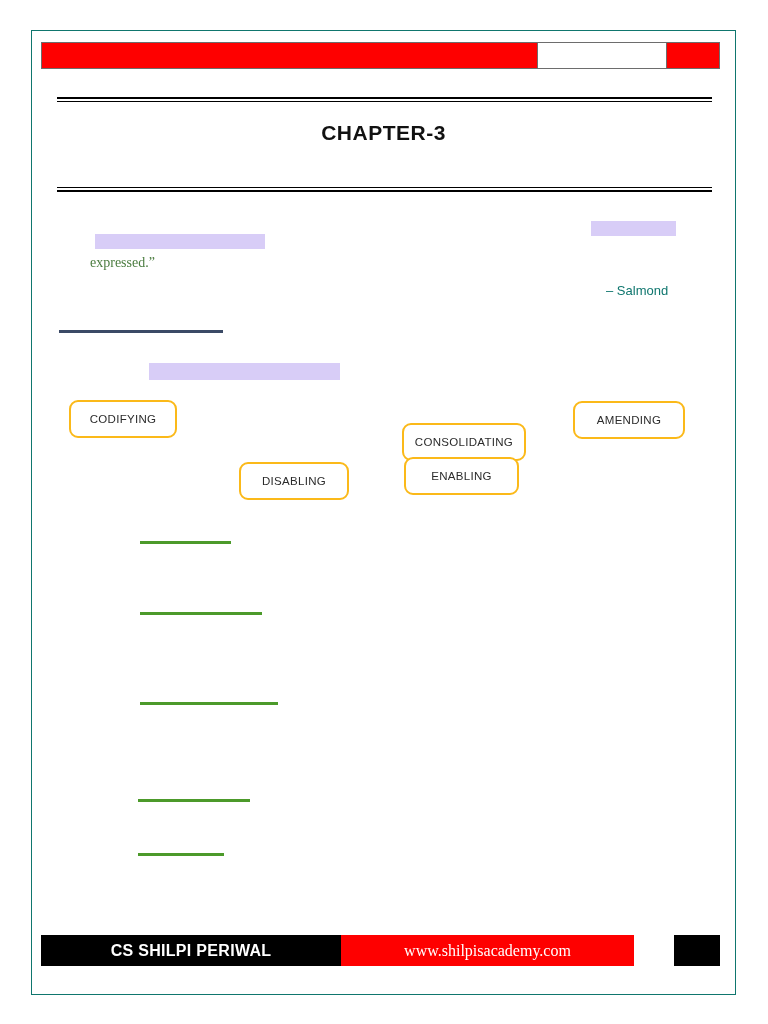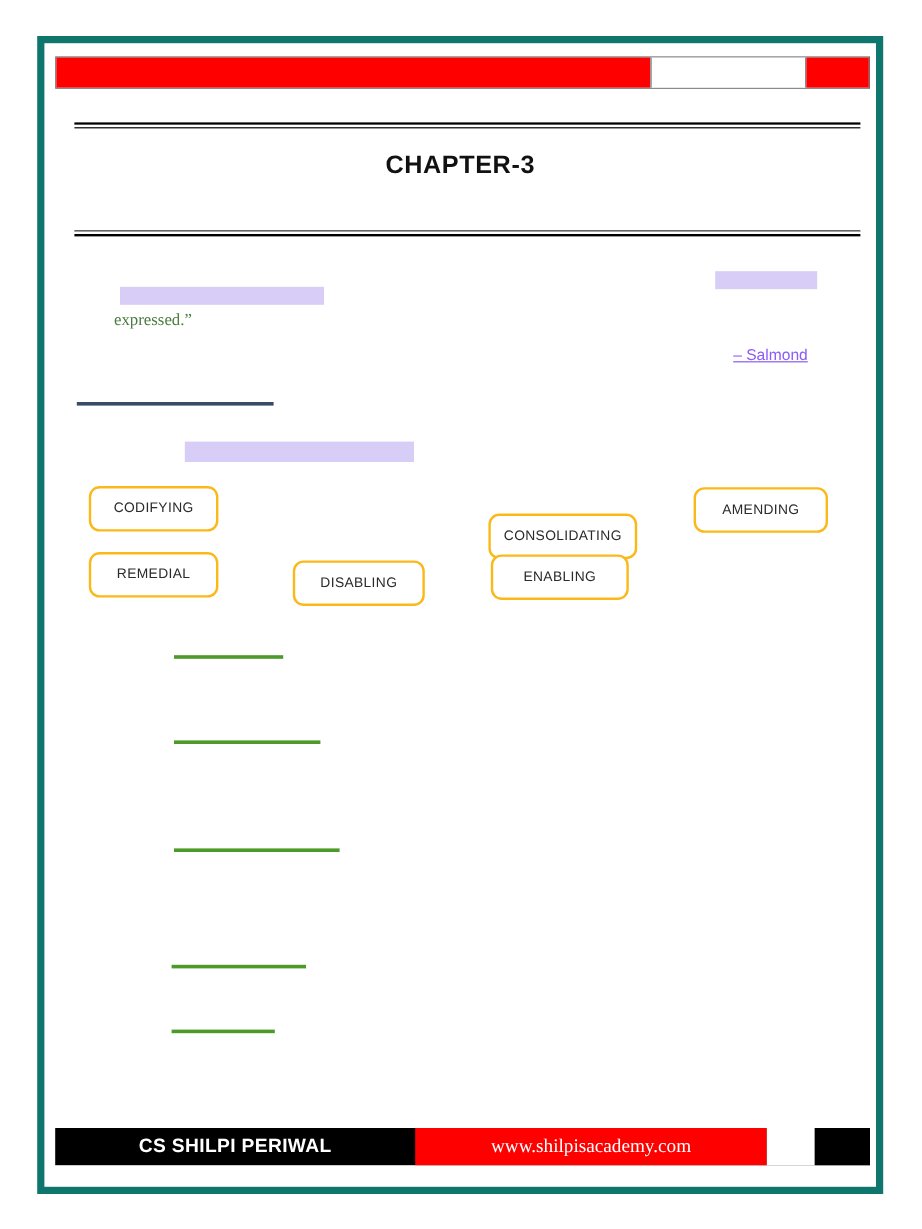--- a/index.html
+++ b/index.html
@@ -17,21 +17,21 @@
   }
 
   
   .page {
     position: absolute;
     left: 31px;
     top: 30px;
     width: 705px;
     height: 965px;
     background: #ffffff;
-    border: 6px solid #0f766e;
+    border: 1px solid #0f766e;
     box-sizing: border-box;
   }
 
   
   .banner {
     position: absolute;
     left: 9px;
     top: 11px;
     width: 679px;
     height: 27px;
@@ -87,22 +87,21 @@
     top: 224px;
     font-family: "Liberation Serif", serif;
     font-size: 14px;
     color: #4a7c3f;
   }
   .attribution {
     position: absolute;
     left: 574px;
     top: 252px;
     font-size: 13px;
-    color: #8b5cf6;
-    text-decoration: underline;
+    color: #0f766e;
   }
 
   
   .navy-rule {
     position: absolute;
     left: 27px;
     top: 299px;
     width: 164px;
     height: 3px;
     background: #3b4a66;
@@ -197,21 +196,20 @@
   <div class="attribution">– Salmond</div>
 
   <div class="navy-rule"></div>
 
   <div class="hl hl-subhead"></div>
 
   <div class="box" style="left:37px;  top:369px; width:108px;">CODIFYING</div>
   <div class="box" style="left:370px; top:392px; width:124px;">CONSOLIDATING</div>
   <div class="box" style="left:541px; top:370px; width:112px;">AMENDING</div>
 
-  <div class="box" style="left:37px;  top:424px; width:108px;">REMEDIAL</div>
   <div class="box" style="left:207px; top:431px; width:110px;">DISABLING</div>
   <div class="box" style="left:372px; top:426px; width:115px;">ENABLING</div>
 
   <div class="green-rule" style="left:108px; top:510px; width:91px;"></div>
   <div class="green-rule" style="left:108px; top:581px; width:122px;"></div>
   <div class="green-rule" style="left:108px; top:671px; width:138px;"></div>
   <div class="green-rule" style="left:106px; top:768px; width:112px;"></div>
   <div class="green-rule" style="left:106px; top:822px; width:86px;"></div>
 
   <div class="footer">

